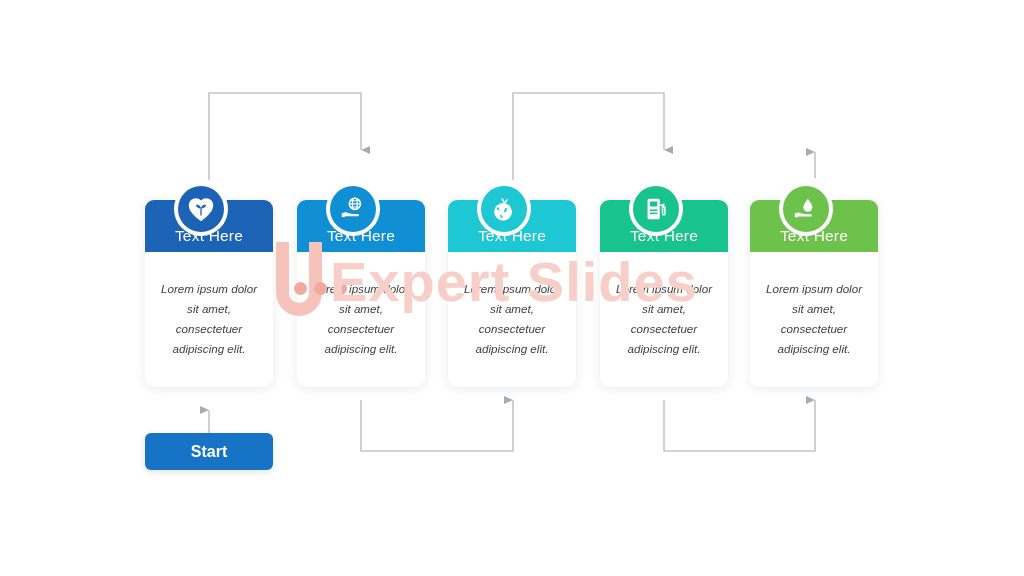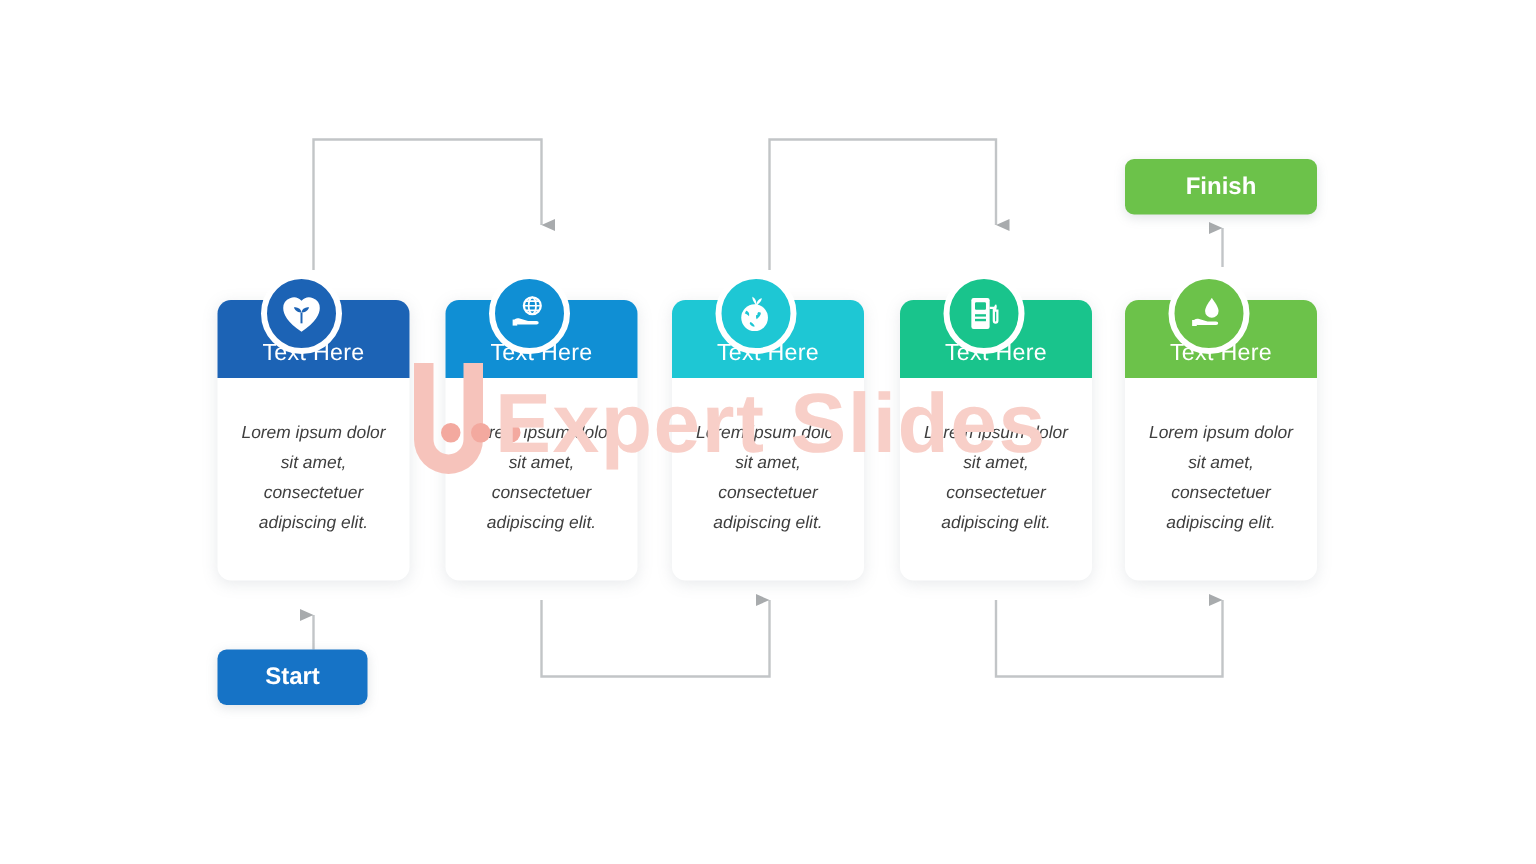--- a/index.html
+++ b/index.html
@@ -79,21 +79,21 @@
   .icon-badge svg { display:block; }
 
   
   .term-btn {
     position: absolute; z-index: 25;
     border-radius: 6px;
     display: flex; align-items: center; justify-content: center;
     color: #ffffff; font-size: 16px; font-weight: bold;
     box-shadow: 0 2px 7px rgba(120,130,140,0.22);
   }
-  #start-button { left: 145px; top: 433px; width: 100px; height: 37px; }
+  #start-button { left: 145px; top: 433px; width: 128px; height: 37px; }
   #finish-button { left: 750px; top: 106px; width: 128px; height: 37px; }
 </style>
 </head>
 <body>
 
 <div id="stage">
 
   <div id="watermark">
     <div id="wm-logo">
       <div class="ushape"></div>
@@ -221,17 +221,14 @@
     </div>
     <div class="card-body">
       <div class="card-desc">Lorem ipsum dolor sit amet, consectetuer adipiscing elit.</div>
     </div>
   </div>
 
   <div class="term-btn" id="start-button" style="background:#1673c6;">
     <span>Start</span>
   </div>
 
-  <div class="term-btn" id="finish-button" style="background:#6cc24a;">
-    <span>Finish</span>
-  </div>
 
 </div>
 
 </body></html>

